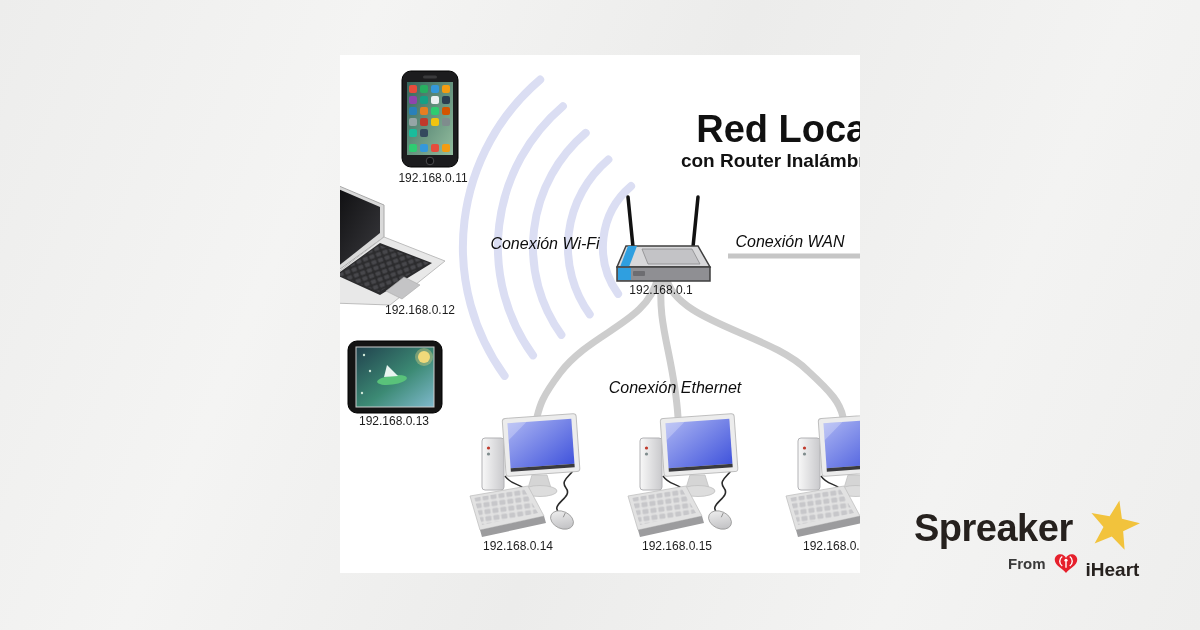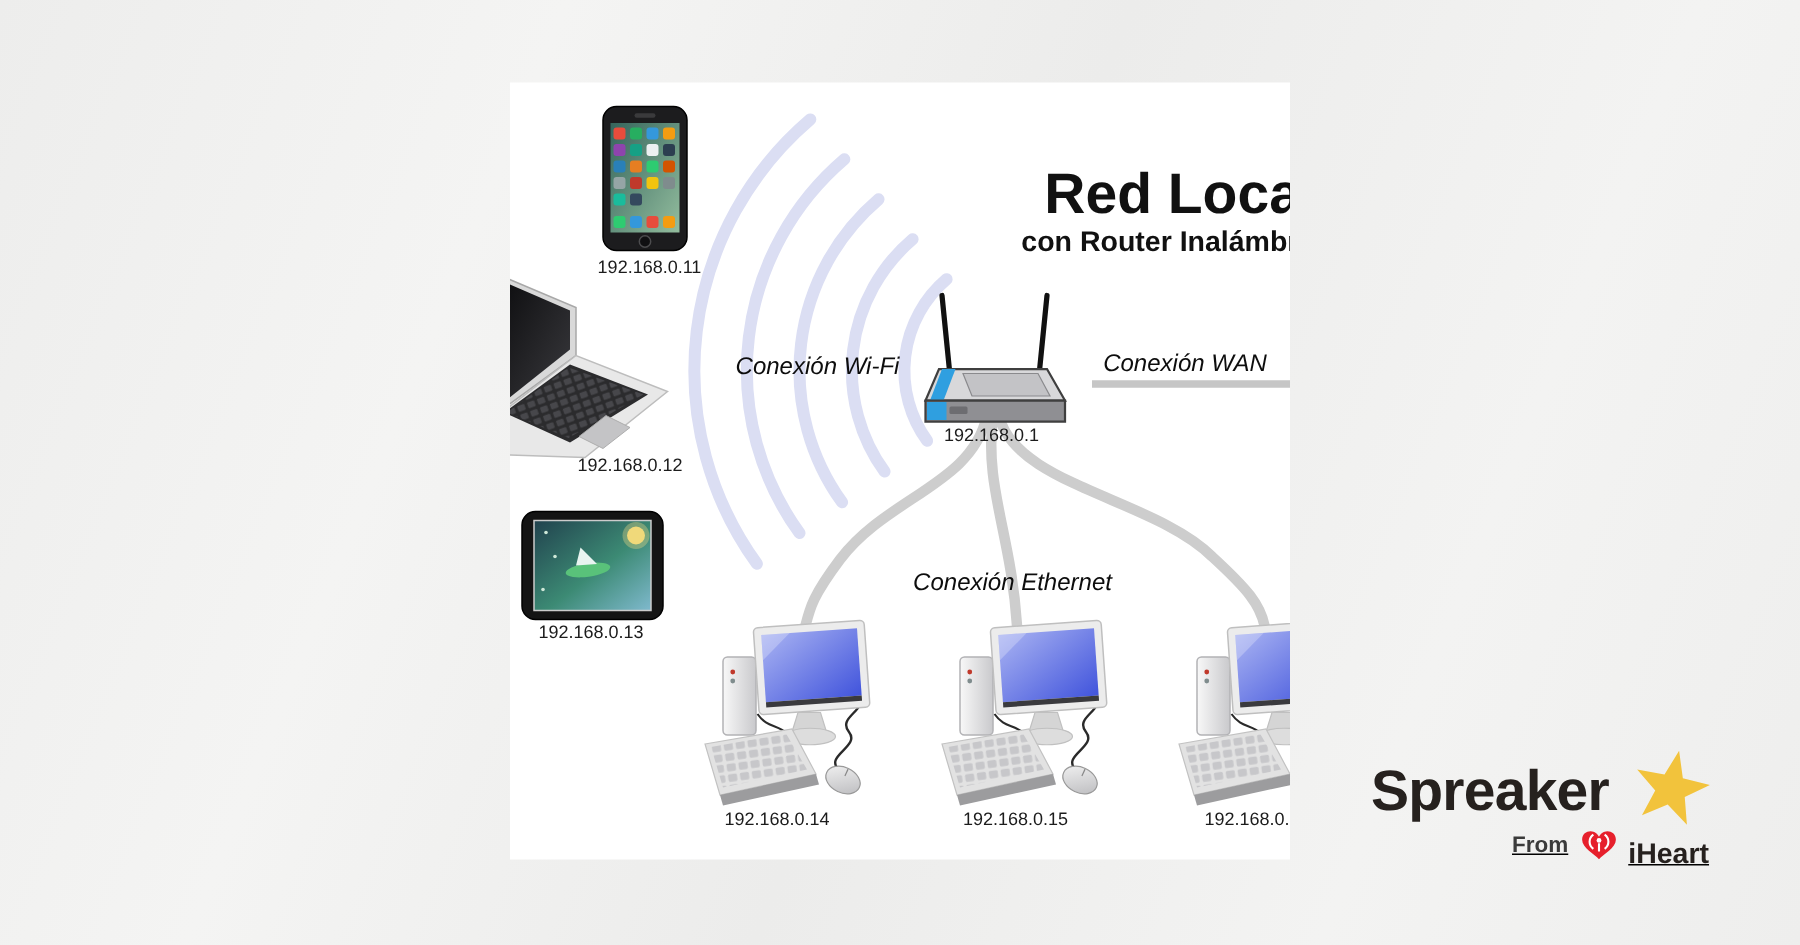--- a/index.html
+++ b/index.html
@@ -18,21 +18,21 @@
   .t-sub{font-size:19px;font-weight:bold;fill:#111111;}
   .t-conn{font-size:16px;font-style:italic;fill:#0d0d0d;}
   .t-ip{font-size:12px;fill:#1c1c1c;}
   .brand-name{
     position:absolute;left:914px;top:509px;
     font-size:38px;font-weight:800;letter-spacing:-0.5px;color:#26211e;line-height:1;text-align:right;
   }
   .brand-star{position:absolute;left:1086px;top:499px;}
   .brand-row{
     position:absolute;left:1008px;top:551px;height:24px;
-    display:flex;align-items:center;gap:5px;text-decoration:underline;
+    display:flex;align-items:center;gap:5px;
   }
   .brand-from{font-size:15px;font-weight:600;color:#3a3a3a;line-height:1;}
   .brand-iheart{font-size:19px;font-weight:800;color:#26211e;line-height:1;margin-top:12px;}
 </style>
 </head>
 <body>
 
 <div class="card">
 <svg width="520" height="518" viewBox="0 0 520 518">
   <defs>

